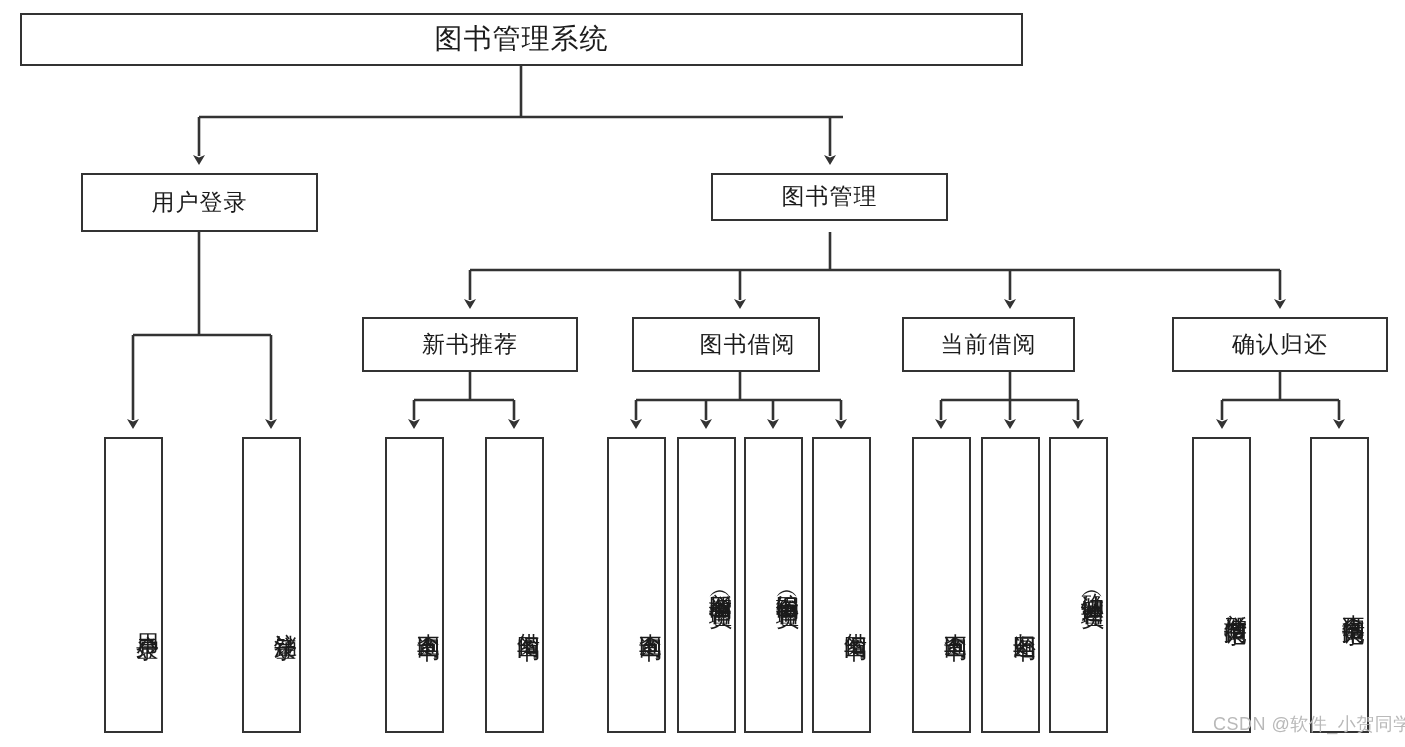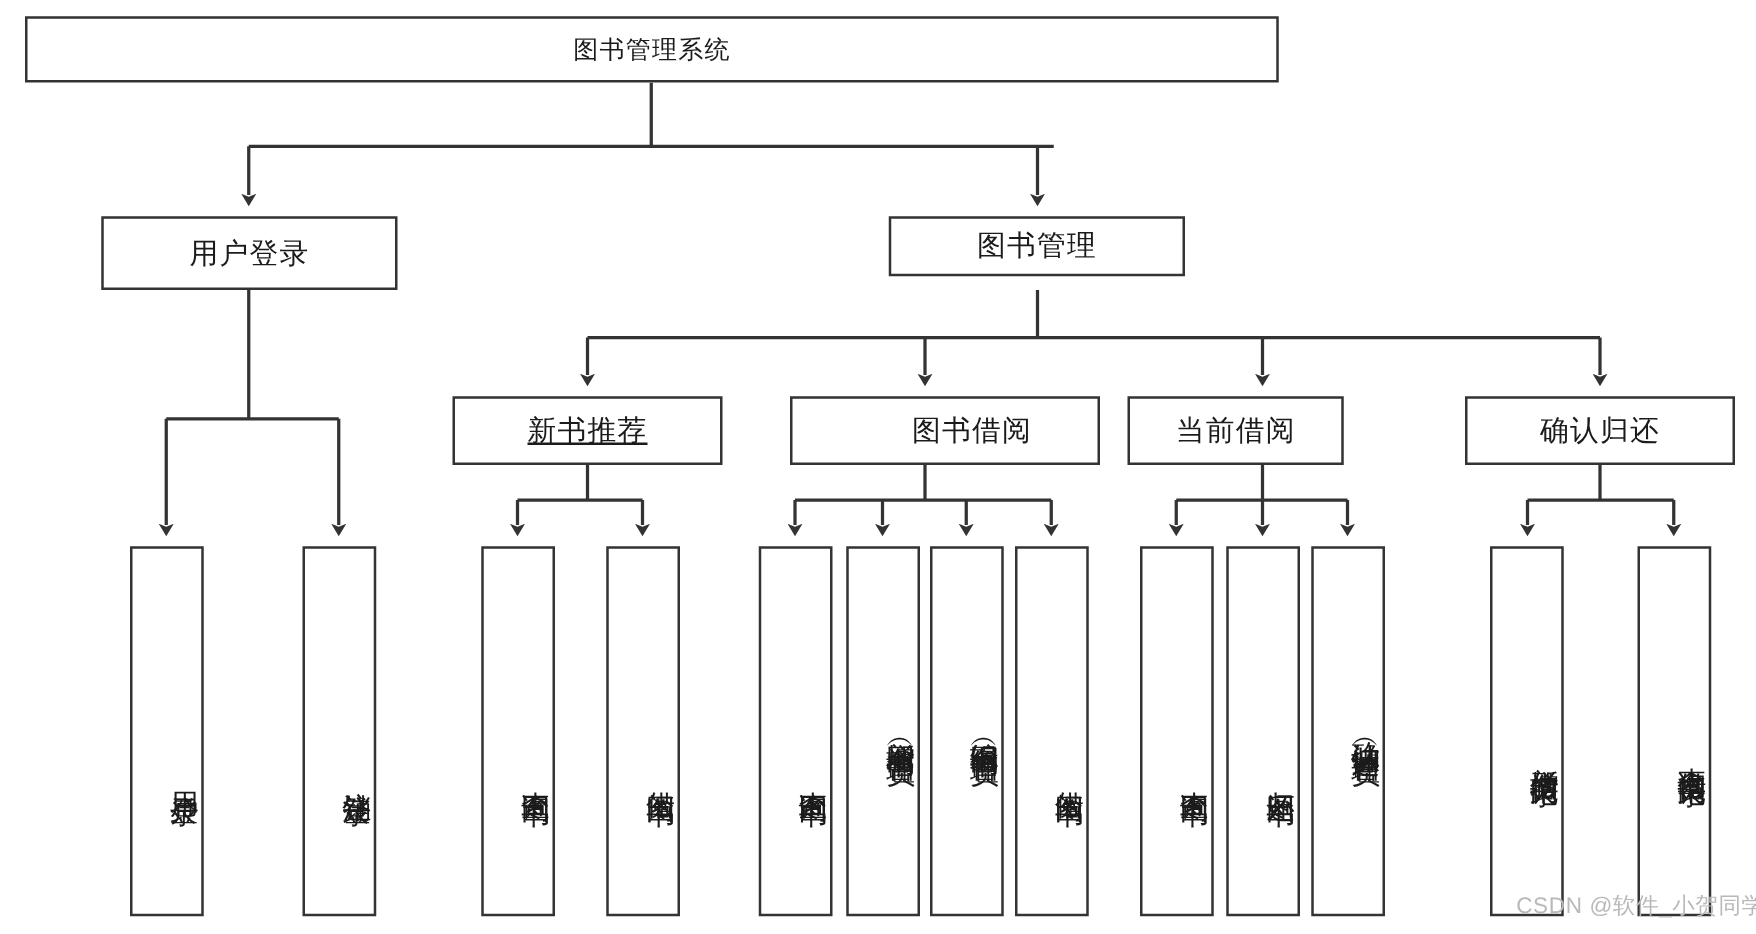--- a/index.html
+++ b/index.html
@@ -49,21 +49,21 @@
     text-orientation: upright;
     font-size: 23px;
     letter-spacing: 2px;
     line-height: 1.18;
     padding: 12px 0 12px 0;
     align-items: flex-start;
     justify-content: center;
     overflow: hidden;
   }
   .node.root {
-    font-size: 20px;
+    font-size: 28px;
   }
   .watermark {
     position: absolute;
     left: 1192px;
     top: 712px;
     font-size: 18px;
     color: #b9b9b9;
     white-space: nowrap;
     z-index: 3;
     letter-spacing: 0.5px;
@@ -123,22 +123,22 @@
       <path d="M1222,400 L1222,420" marker-end="url(#arrow)"></path>
       <path d="M1339,400 L1339,420" marker-end="url(#arrow)"></path>
     </g>
   </svg>
 
   <div class="node horiz root" style="left:20px; top:13px; width:1003px; height:53px;">图书管理系统</div>
 
   <div class="node horiz" style="left:81px; top:173px; width:237px; height:59px;">用户登录</div>
   <div class="node horiz" style="left:711px; top:173px; width:237px; height:48px;">图书管理</div>
 
-  <div class="node horiz" style="left:362px; top:317px; width:216px; height:55px;text-decoration:underline;">新书推荐</div>
-  <div class="node horiz" style="left:632px; top:317px; width:248px; height:55px;padding-left:43px;">图书借阅</div>
+  <div class="node horiz" style="left:362px; top:317px; width:216px; height:55px;">新书推荐</div>
+  <div class="node horiz" style="left:632px; top:317px; width:188px; height:55px;padding-left:43px;">图书借阅</div>
   <div class="node horiz" style="left:902px; top:317px; width:173px; height:55px;text-align:center;">当前借阅</div>
   <div class="node horiz" style="left:1172px; top:317px; width:216px; height:55px;">确认归还</div>
 
   <div class="node vert" style="left:104px; top:437px; width:59px; height:296px; padding-top:80px;">用户登录</div>
   <div class="node vert" style="left:242px; top:437px; width:59px; height:296px; padding-top:80px;">注销登录</div>
 
   <div class="node vert" style="left:385px; top:437px; width:59px; height:296px; padding-top:80px;">查询图书</div>
   <div class="node vert" style="left:485px; top:437px; width:59px; height:296px; padding-top:80px;">借阅图书</div>
 
   <div class="node vert" style="left:607px; top:437px; width:59px; height:296px; padding-top:80px;">查询图书</div>

